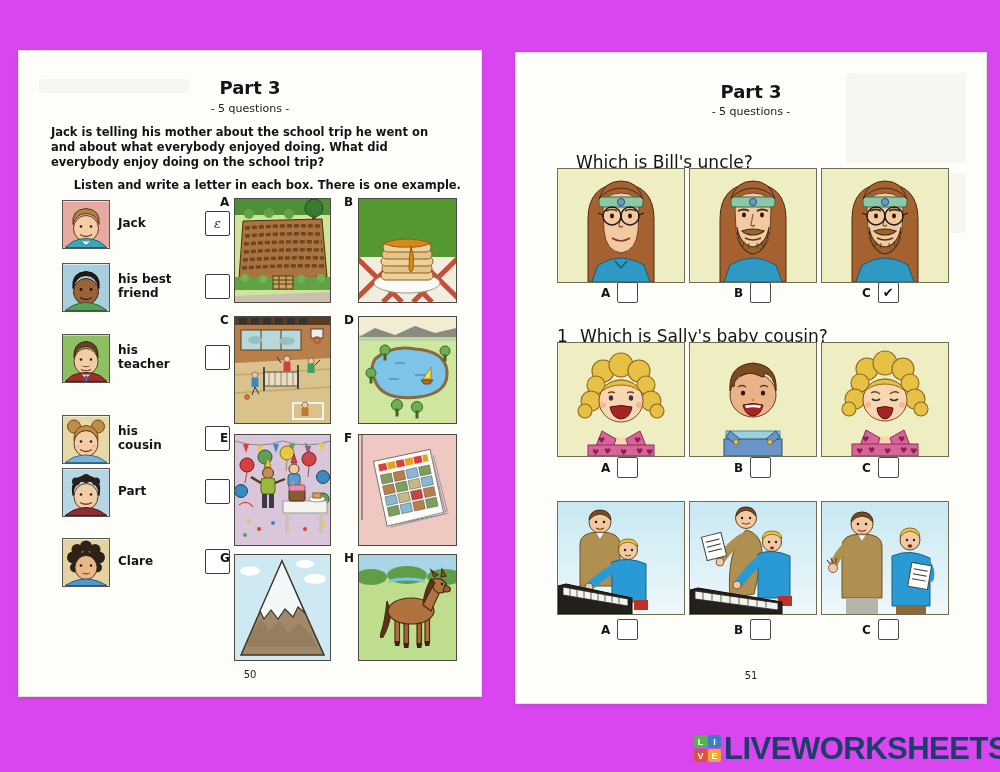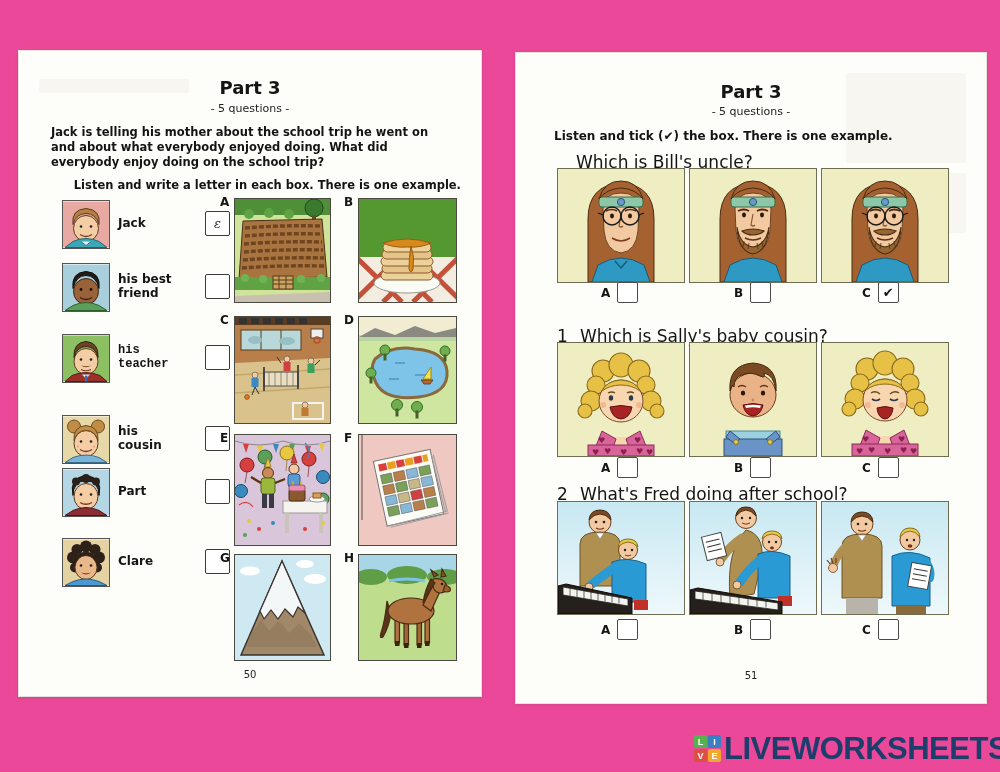--- a/index.html
+++ b/index.html
@@ -1,16 +1,16 @@
 <!DOCTYPE html>
 <html><head>
 <meta charset="utf-8">
 <style>
   html,body{margin:0;padding:0;background:#ffffff;}
-  .screen{position:relative;width:1000px;height:772px;background:#ec4899;overflow:hidden;
+  .screen{position:relative;width:1000px;height:772px;background:#d946ef;overflow:hidden;
           font-family:"DejaVu Sans",sans-serif;color:#141414;}
   .page{position:absolute;background:#fdfdfa;border:1px solid #e3e2dc;
         box-shadow:0 1px 4px rgba(0,0,0,.10);}
   .page-left{left:18px;top:50px;width:462px;height:645px;}
   .page-right{left:515px;top:52px;width:470px;height:650px;}
   .part-title{position:absolute;left:0;width:100%;text-align:center;font-size:18px;font-weight:700;}
   .part-sub{position:absolute;left:0;width:100%;text-align:center;font-size:11px;color:#222;}
   .intro{position:absolute;left:32px;top:74px;width:404px;font-size:11.5px;font-weight:700;line-height:1.32;}
   .instr{position:absolute;left:32px;top:127px;width:410px;font-size:11.5px;font-weight:700;text-align:right;}
   .person-row{position:absolute;left:43px;width:172px;height:47px;}
@@ -80,21 +80,21 @@
         <path d="M17 33 Q23 37 29 33" stroke="#7a3a20" fill="none" stroke-width="1.3"></path>
         <path d="M2 46 L10 40 Q23 34 36 40 L44 46Z" fill="#3aa8b8" stroke="#23636e"></path>
         <path d="M18 40 L23 44 L28 40" fill="#e8f2f4" stroke="#23636e" stroke-width=".8"></path>
       </svg>
       <div class="person-name">Jack</div>
       <div class="answer-box">
           <span>ε</span>
         </div>
     </div>
 
-    <div class="person-row" style="top:283px;font-family:Liberation Mono, monospace;">
+    <div class="person-row" style="top:283px;">
       <svg class="portrait" viewBox="0 0 46 46">
         <rect width="46" height="46" fill="#8cc063"></rect>
         <ellipse cx="23" cy="26" rx="12" ry="13" fill="#f5cda4" stroke="#5a3a22"></ellipse>
         <path d="M11 22 Q10 7 23 6 Q36 7 35 22 Q32 11 23 11 Q14 11 11 22Z" fill="#6a4226" stroke="#3a2412"></path>
         <circle cx="18" cy="24" r="1.3" fill="#222"></circle>
           <circle cx="28" cy="24" r="1.3" fill="#222"></circle>
         <path d="M18 30 Q23 33.5 28 30 Q23 31.5 18 30Z" fill="#6a4226"></path>
         <path d="M18 34 Q23 36.5 28 34" stroke="#7a3a20" fill="none" stroke-width="1.1"></path>
         <path d="M2 46 L9 40 Q23 34 37 40 L44 46Z" fill="#9c2f28" stroke="#5c1a16"></path>
         <path d="M19 39 L23 43 L27 39 Z" fill="#fff" stroke="#888" stroke-width=".6"></path>
@@ -434,21 +434,20 @@
     </div>
 
     <div class="page-num" style="top:618px;">50</div>
   </div>
 
   <div class="page page-right">
     <div class="ghost" style="left:330px;top:20px;width:120px;height:90px;"></div>
     <div class="ghost" style="left:350px;top:120px;width:100px;height:60px;"></div>
     <div class="part-title" style="top:28px;">Part 3</div>
     <div class="part-sub" style="top:52px;">- 5 questions -</div>
-    <div class="pr-instr">Listen and tick (✔) the box. There is one example.</div>
 
     <div class="q-line" style="left:60px;top:99px;">
       <span class="q-num" style="width:0;"></span><span>Which is Bill's uncle?</span>
     </div>
 
     <div class="img-row-cell" style="left:41px;top:115px;">
       <svg width="126" height="113" viewBox="0 0 126 113">
         <rect width="126" height="113" fill="#efeec3"></rect>
         <path d="M30 113 L30 50 Q30 16 63 14 Q96 16 96 50 L96 113 Z" fill="#a5612f" stroke="#4a2c14"></path>
         <path d="M34 113 L40 96 Q63 82 86 96 L92 113Z" fill="#2e9ac4" stroke="#1a5a74"></path>
@@ -652,23 +651,20 @@
           <span></span>
         </span>
     </div>
     <div class="opt" style="left:346px;top:404px;">
       <span>C</span>
       <span class="tickbox">
           <span></span>
         </span>
     </div>
 
-    <div class="q-line" style="left:41px;top:431px;">
-      <span class="q-num">2</span><span>What's Fred doing after school?</span>
-    </div>
 
     <div class="img-row-cell" style="left:41px;top:448px;">
       <svg width="126" height="112" viewBox="0 0 126 112">
         <defs>
             <linearGradient id="skyA" x1="0" y1="0" x2="0" y2="1">
           <stop offset="0" stop-color="#c8e8f2"></stop>
               <stop offset="1" stop-color="#eef8fb"></stop>
             </linearGradient>
           </defs>
         <rect width="126" height="112" fill="url(#skyA)"></rect>

